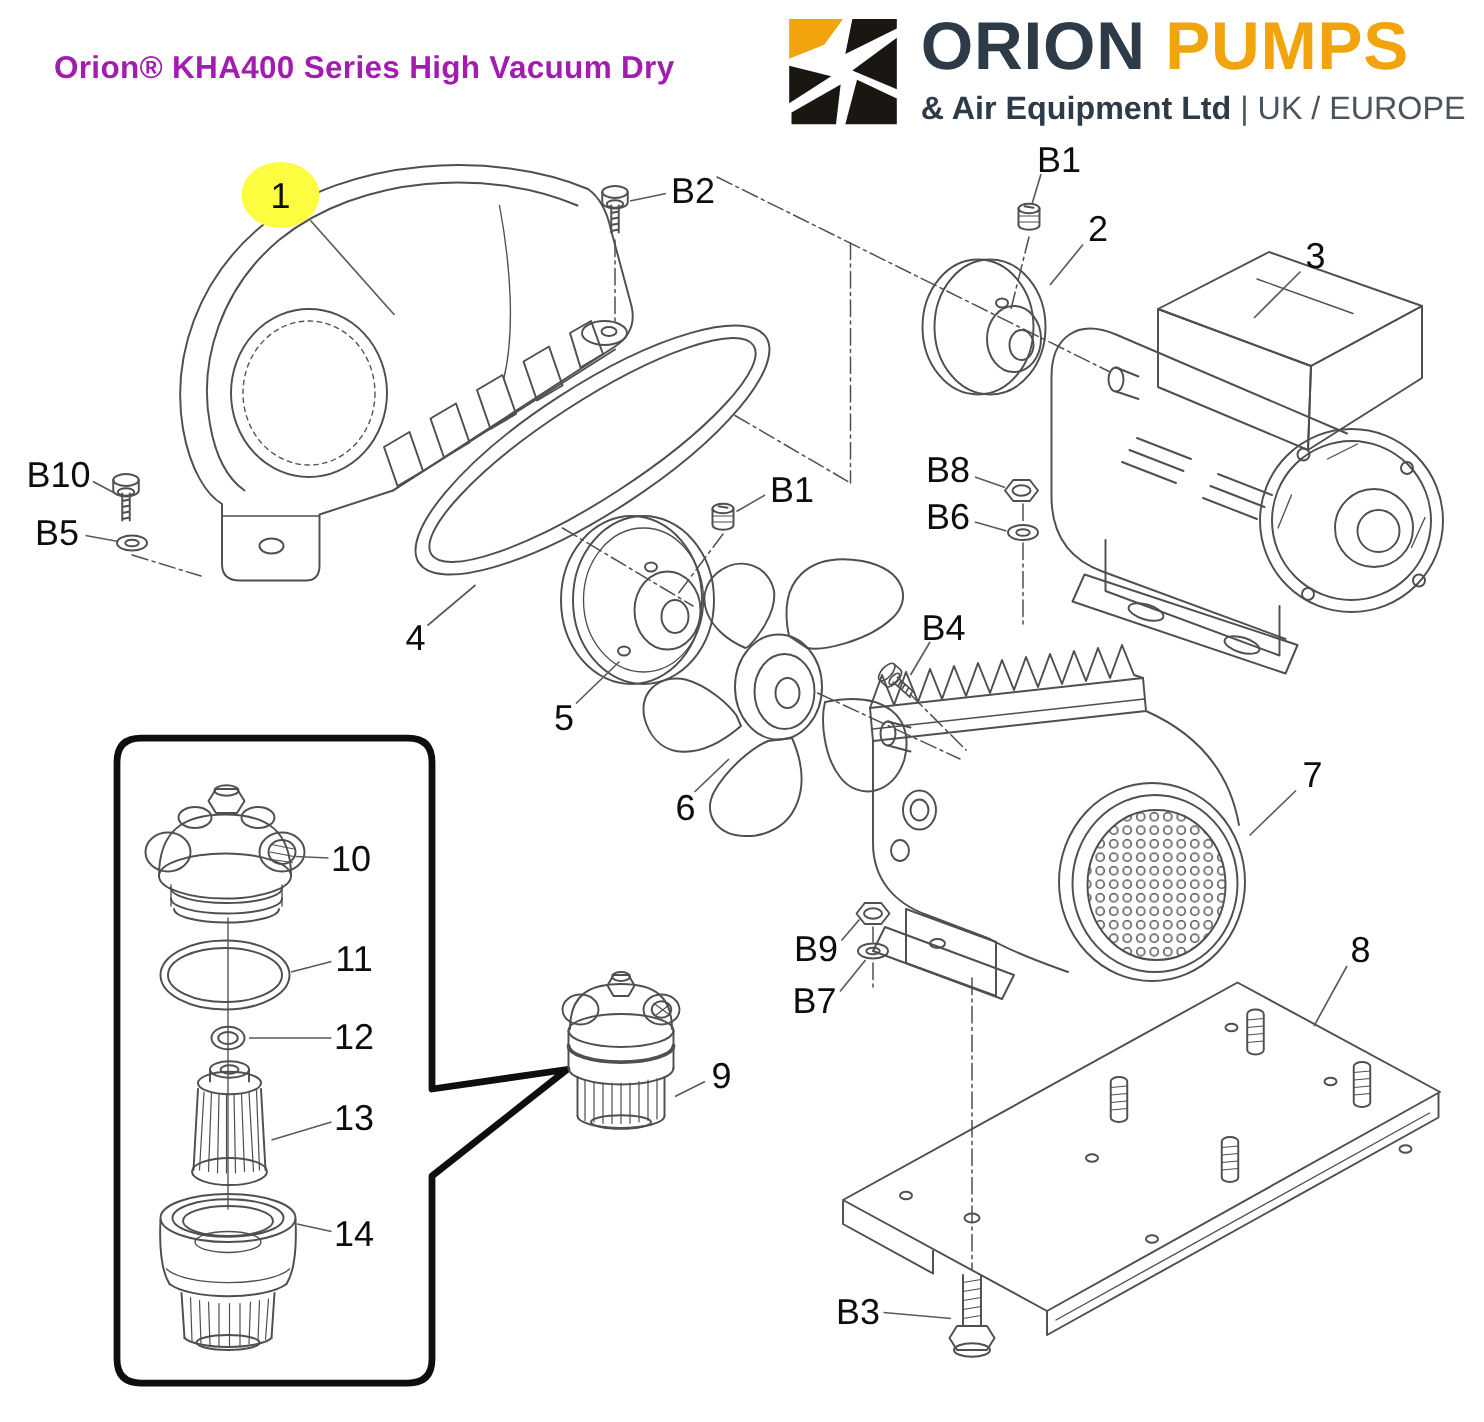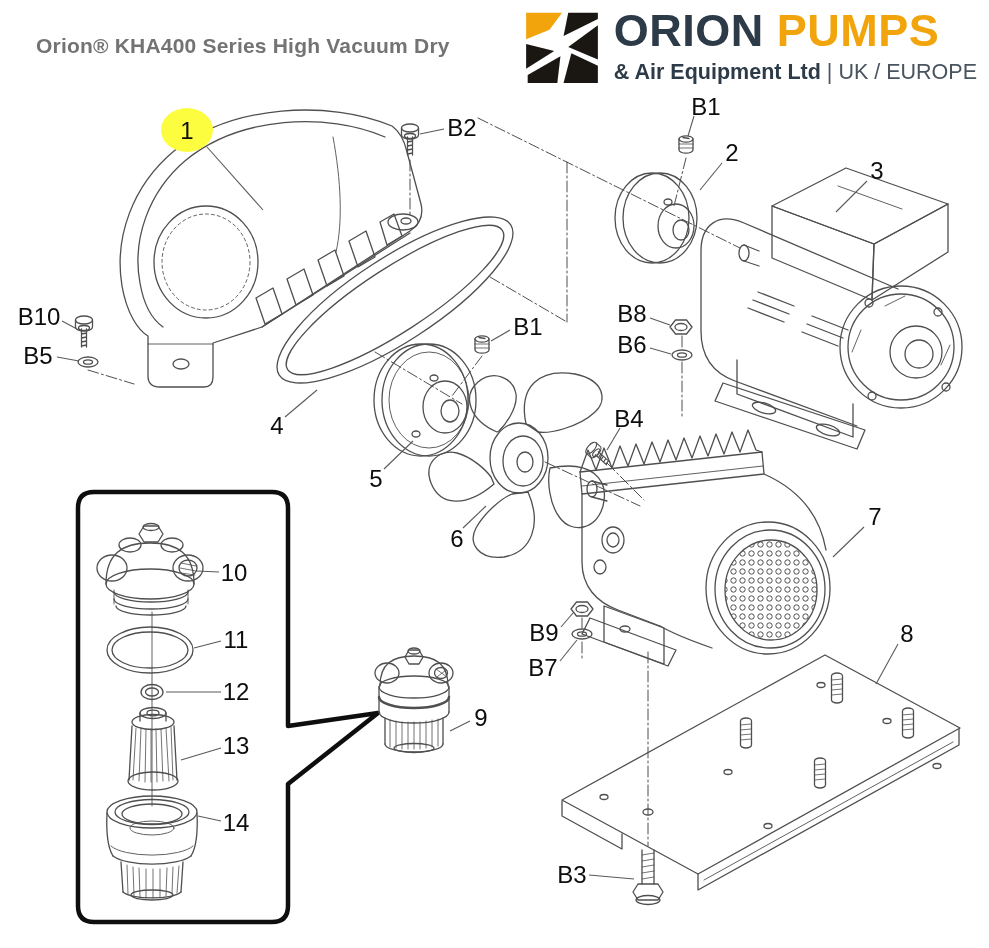--- a/index.html
+++ b/index.html
@@ -1,17 +1,17 @@
 <!DOCTYPE html>
 <html style="--accent_orange: #F2A40D; --logo_navy: #2D3A48; --logo_slate: #49545F; --logo_black: #1A1713; --line_gray: #4F4F4F; --highlight_yellow: #FDFD40;"><head>
 <meta charset="utf-8">
 <style>
   html,body{margin:0;padding:0;background:#ffffff;}
   body{width:989px;height:948px;position:relative;overflow:hidden;font-family:"Liberation Sans",sans-serif;}
-  .title{position:absolute;left:36px;top:34px;font-size:21px;font-weight:bold;color:#737373;letter-spacing:.2px;white-space:nowrap;}
+  .title{position:absolute;left:36px;top:34px;font-size:21px;font-weight:bold;color:#a21caf;letter-spacing:.2px;white-space:nowrap;}
   .logo{position:absolute;top:8px;right:12px;display:flex;align-items:flex-start;gap:13px;}
   .logo-mark{width:78px;height:78px;display:block;}
   .logo-text{display:flex;flex-direction:column;}
   .logo-row1{font-size:45px;line-height:1.02;font-weight:bold;white-space:nowrap;letter-spacing:.5px;}
   .lw1{color:var(--logo_navy);}
   .lw2{color:var(--accent_orange);}
   .logo-row2{font-size:21.5px;margin-top:6px;white-space:nowrap;}
   .ls1{color:var(--logo_navy);font-weight:bold;}
   .ls2{color:var(--logo_slate);font-weight:normal;}
   #diagram{position:absolute;left:0;top:0;}

